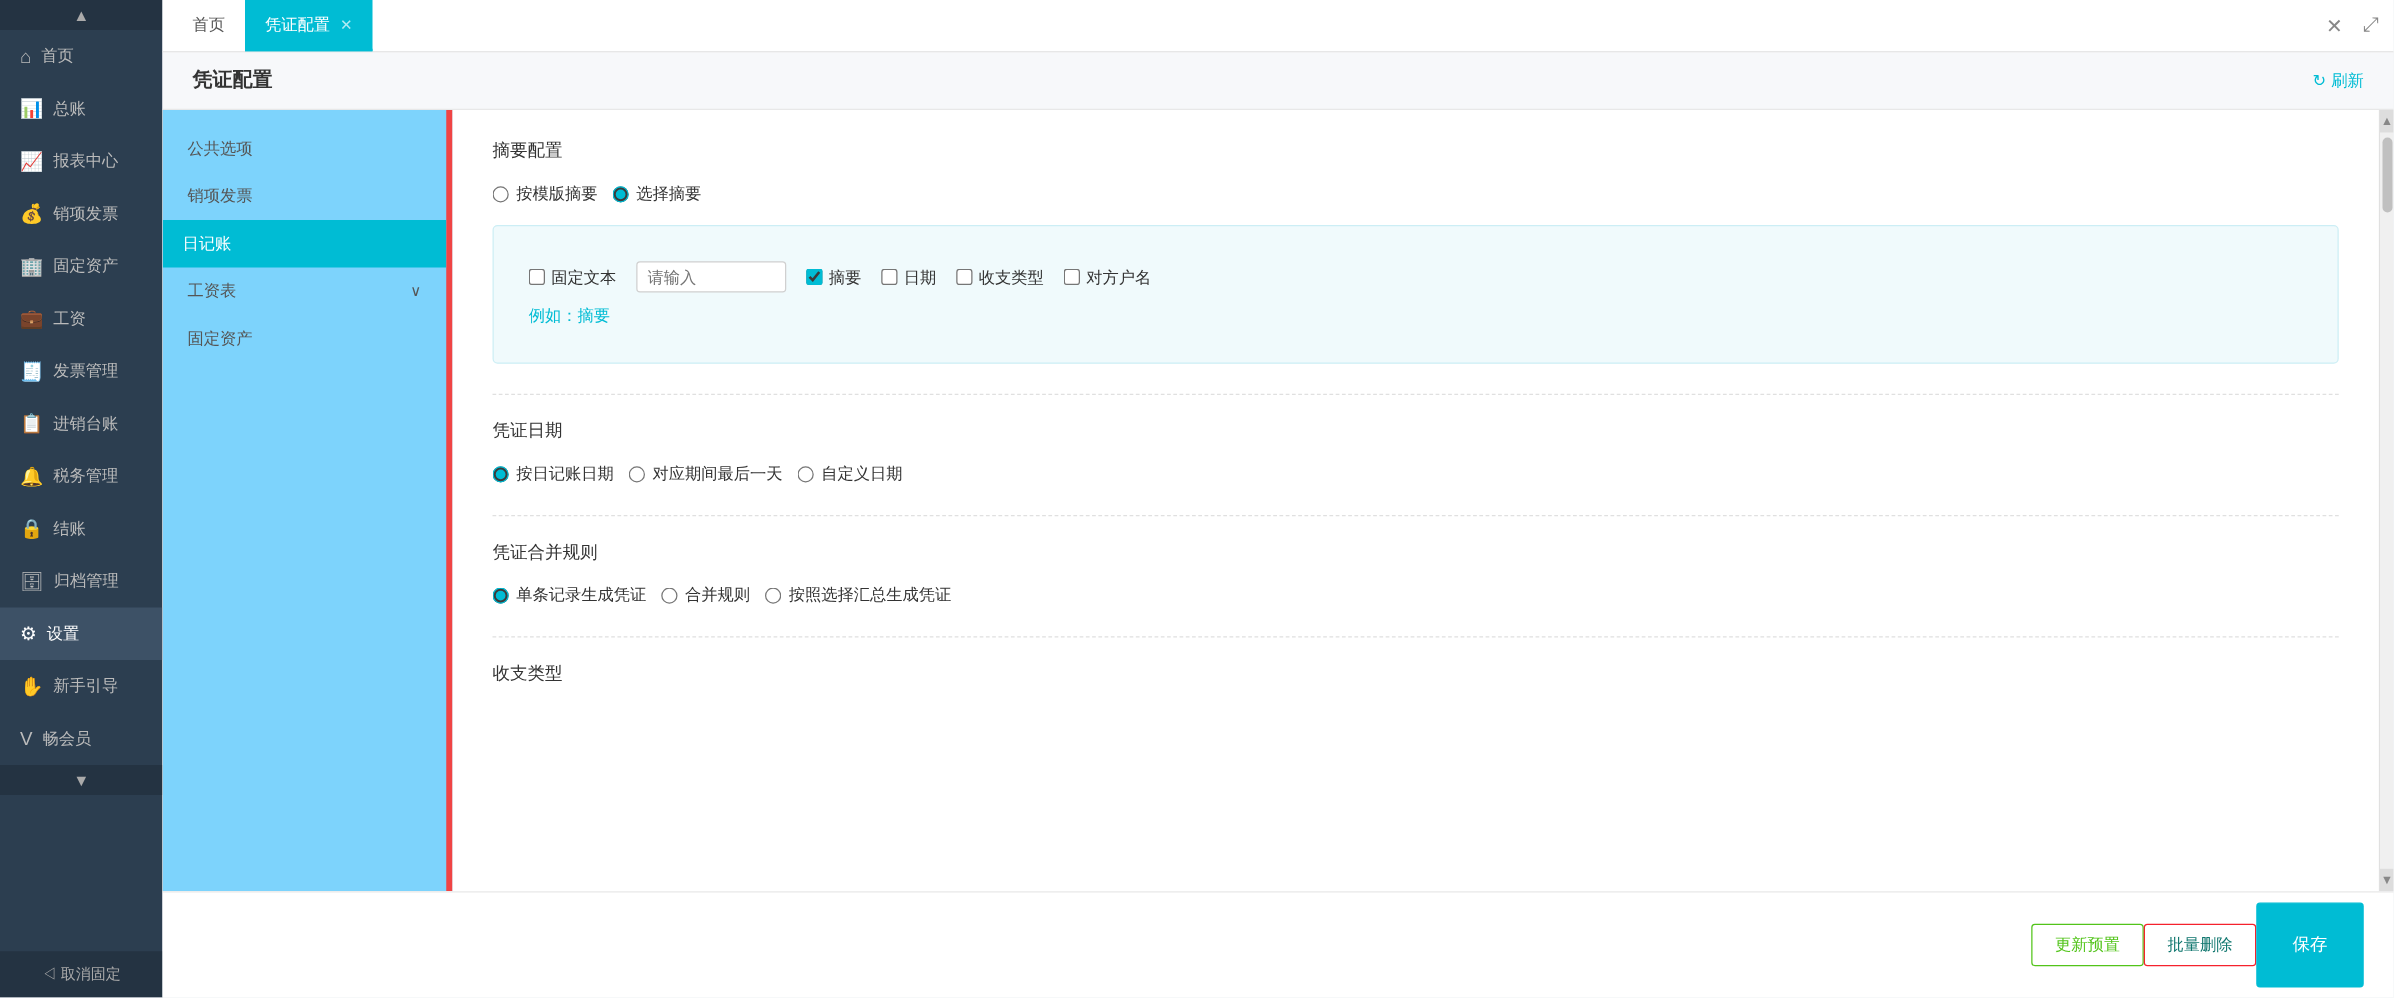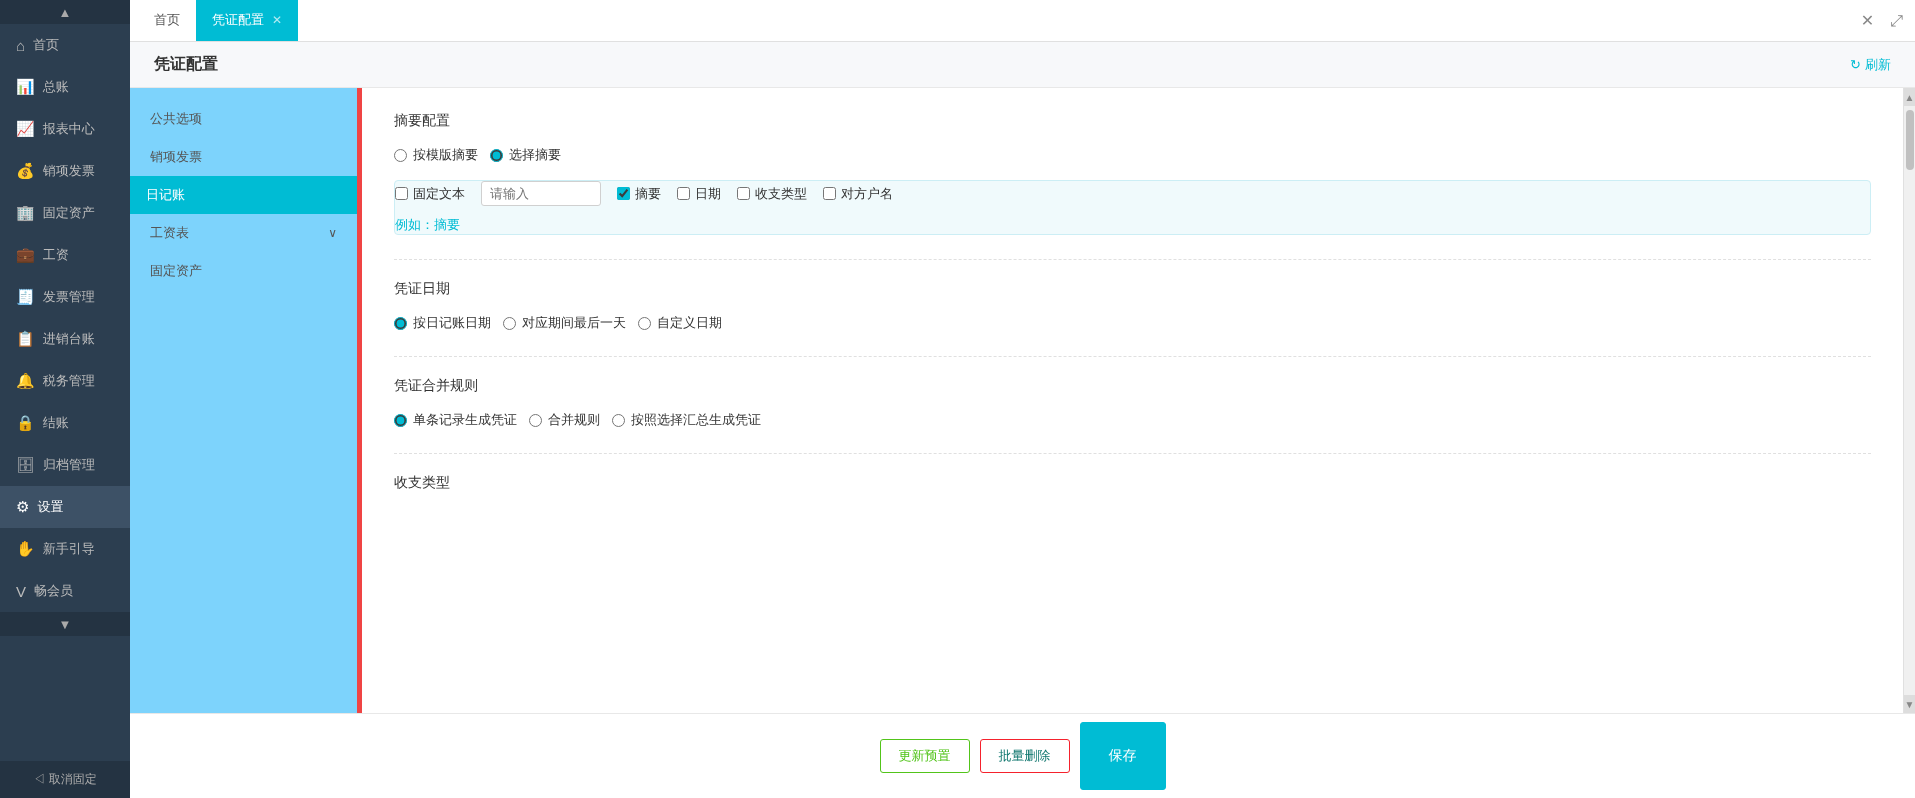--- a/index.html
+++ b/index.html
@@ -180,21 +180,21 @@
       cursor: pointer;
       font-size: 13px;
     }
     .radio-item input[type="radio"] { cursor: pointer; accent-color: #00bcd4; }
 
     
     .summary-box {
       background: #f0fafc;
       border: 1px solid #cceef5;
       border-radius: 4px;
-      padding: 0;
+      padding: 28px;
       margin-top: 8px;
     }
     .summary-options {
       display: flex;
       align-items: center;
       gap: 16px;
       flex-wrap: wrap;
     }
     .checkbox-item {
       display: flex;
@@ -216,22 +216,21 @@
     .summary-example {
       margin-top: 10px;
       font-size: 13px;
       color: #00bcd4;
     }
 
     
     .bottom-bar {
       display: flex;
       align-items: center;
-      justify-content: center;
-      gap: 10px;
+      justify-content: flex-end;
       padding: 8px 24px;
       background: #fff;
       border-top: 1px solid #e8e8e8;
       flex-shrink: 0;
     }
     .btn {
       padding: 7px 18px;
       border-radius: 3px;
       font-size: 13px;
       cursor: pointer;

